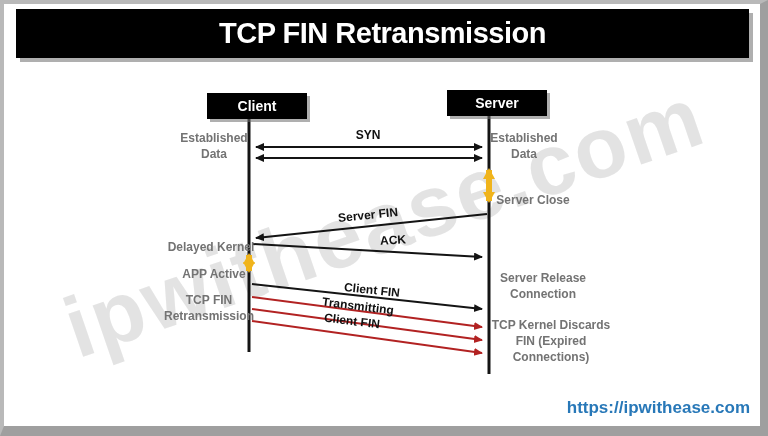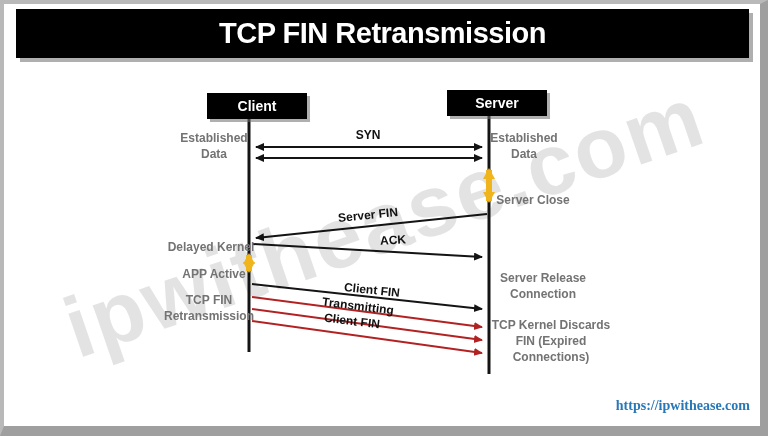--- a/index.html
+++ b/index.html
@@ -38,21 +38,21 @@
     position:absolute; z-index:3; font-size:12px; font-weight:bold; color:#737373;
     white-space:pre-line; text-align:center; line-height:16px;
     transform:translateX(-50%);
   }
   .msg {
     position:absolute; z-index:3; font-size:12px; font-weight:bold; color:#111;
     white-space:nowrap;
   }
   .footer-url {
     position:absolute; right:18px; top:398px; z-index:3;
-    font-size:14px; font-weight:bold; color:var(--url-blue,#2878b8);font-family:Liberation Serif, serif;
+    font-size:17px; font-weight:bold; color:var(--url-blue,#2878b8);
   }
   .life { stroke:var(--arrow-black,#141414); stroke-width:3; }
   .ln   { stroke:var(--arrow-black,#141414); stroke-width:2; fill:none; }
   .red  { stroke:var(--arrow-red,#b22222); stroke-width:2; fill:none; }
   .act  { stroke:var(--activation-yellow,#f0b41c); stroke-width:6; }
   .mk-black { fill:var(--arrow-black,#141414); }
   .mk-red   { fill:var(--arrow-red,#b22222); }
   .mk-yel   { fill:var(--activation-yellow,#f0b41c); }
 </style>
 </head>

